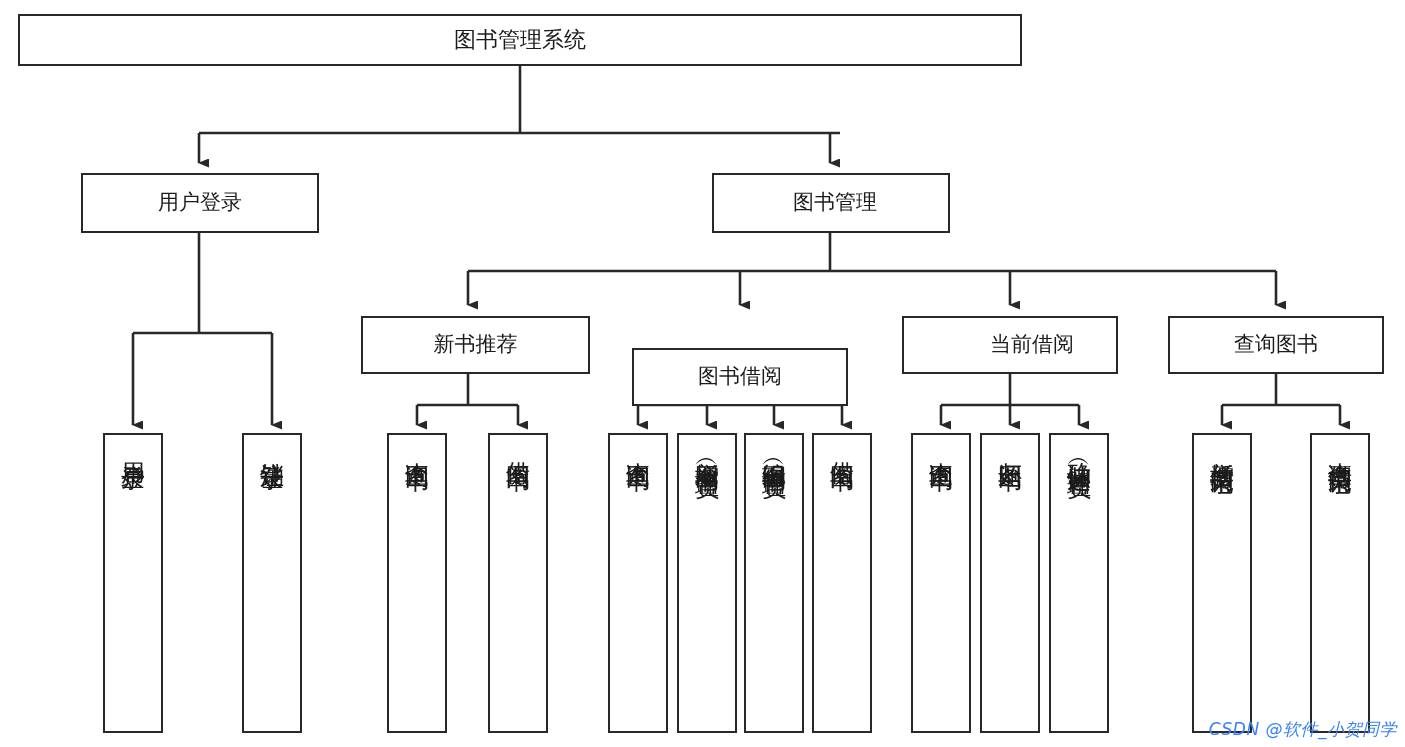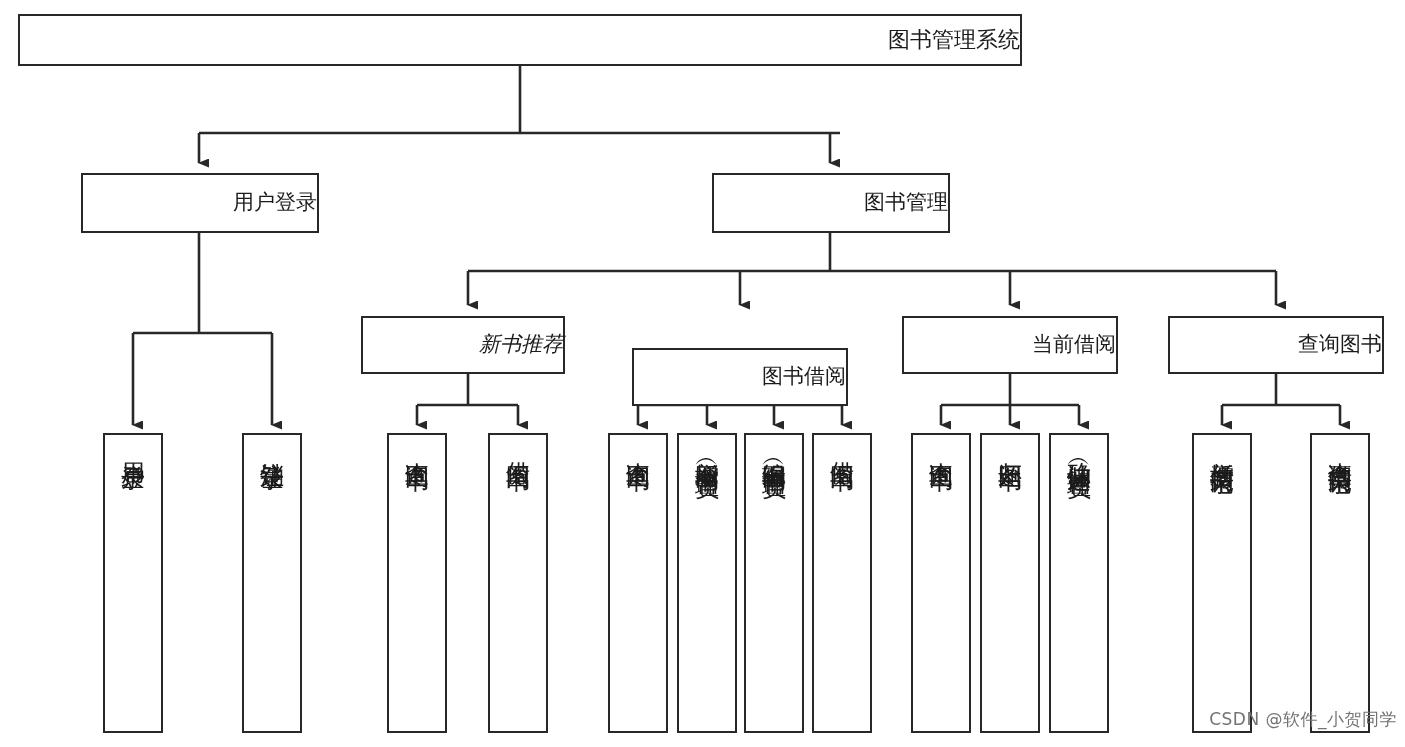--- a/index.html
+++ b/index.html
@@ -26,21 +26,21 @@
     height: 747px;
     pointer-events: none;
   }
   .node {
     position: absolute;
     box-sizing: border-box;
     background: #ffffff;
     border: 2px solid #282828;
     display: flex;
     align-items: center;
-    justify-content: flex-end;
+    justify-content: center;
     color: #1b1b1b;
   }
   .node-label {
     text-align: center;
     line-height: 1.12;
     white-space: nowrap;
   }
   .node.horizontal .node-label {
     font-size: 21px;
   }
@@ -56,25 +56,26 @@
     writing-mode: vertical-rl;
     text-orientation: upright;
     font-size: 24px;
     letter-spacing: 2px;
     line-height: 1;
     white-space: nowrap;
   }
   .watermark {
     position: absolute;
     right: 8px;
-    bottom: 16px;
+    bottom: 6px;
     font-size: 17px;
-    color: #737373;
+    color: #3b82f6;
     letter-spacing: 0.5px;
     white-space: nowrap;
+    font-style: italic;
   }
 </style>
 </head>
 <body>
 
 <div id="diagram-root">
 
   <svg class="edges" viewBox="0 0 1405 747">
     <defs>
       <marker id="arrowhead" markerWidth="9" markerHeight="11" refX="4.5" refY="10" orient="auto" markerUnits="userSpaceOnUse">
@@ -129,21 +130,21 @@
     <span class="node-label">图书管理系统</span>
   </div>
 
   <div class="node horizontal" style="left:81px; top:173px; width:238px; height:60px;">
     <span class="node-label">用户登录</span>
   </div>
   <div class="node horizontal" style="left:712px; top:173px; width:238px; height:60px;padding-left:8px;">
     <span class="node-label">图书管理</span>
   </div>
 
-  <div class="node horizontal" style="left:361px; top:316px; width:204px; height:58px;font-style:italic;">
+  <div class="node horizontal" style="left:361px; top:316px; width:229px; height:58px;">
     <span class="node-label">新书推荐</span>
   </div>
   <div class="node horizontal" style="left:632px; top:312px; width:216px; height:58px;margin-top:36px;">
     <span class="node-label">图书借阅</span>
   </div>
   <div class="node horizontal" style="left:902px; top:316px; width:216px; height:58px;padding-left:44px;">
     <span class="node-label">当前借阅</span>
   </div>
   <div class="node horizontal" style="left:1168px; top:316px; width:216px; height:58px;">
     <span class="node-label">查询图书</span>

